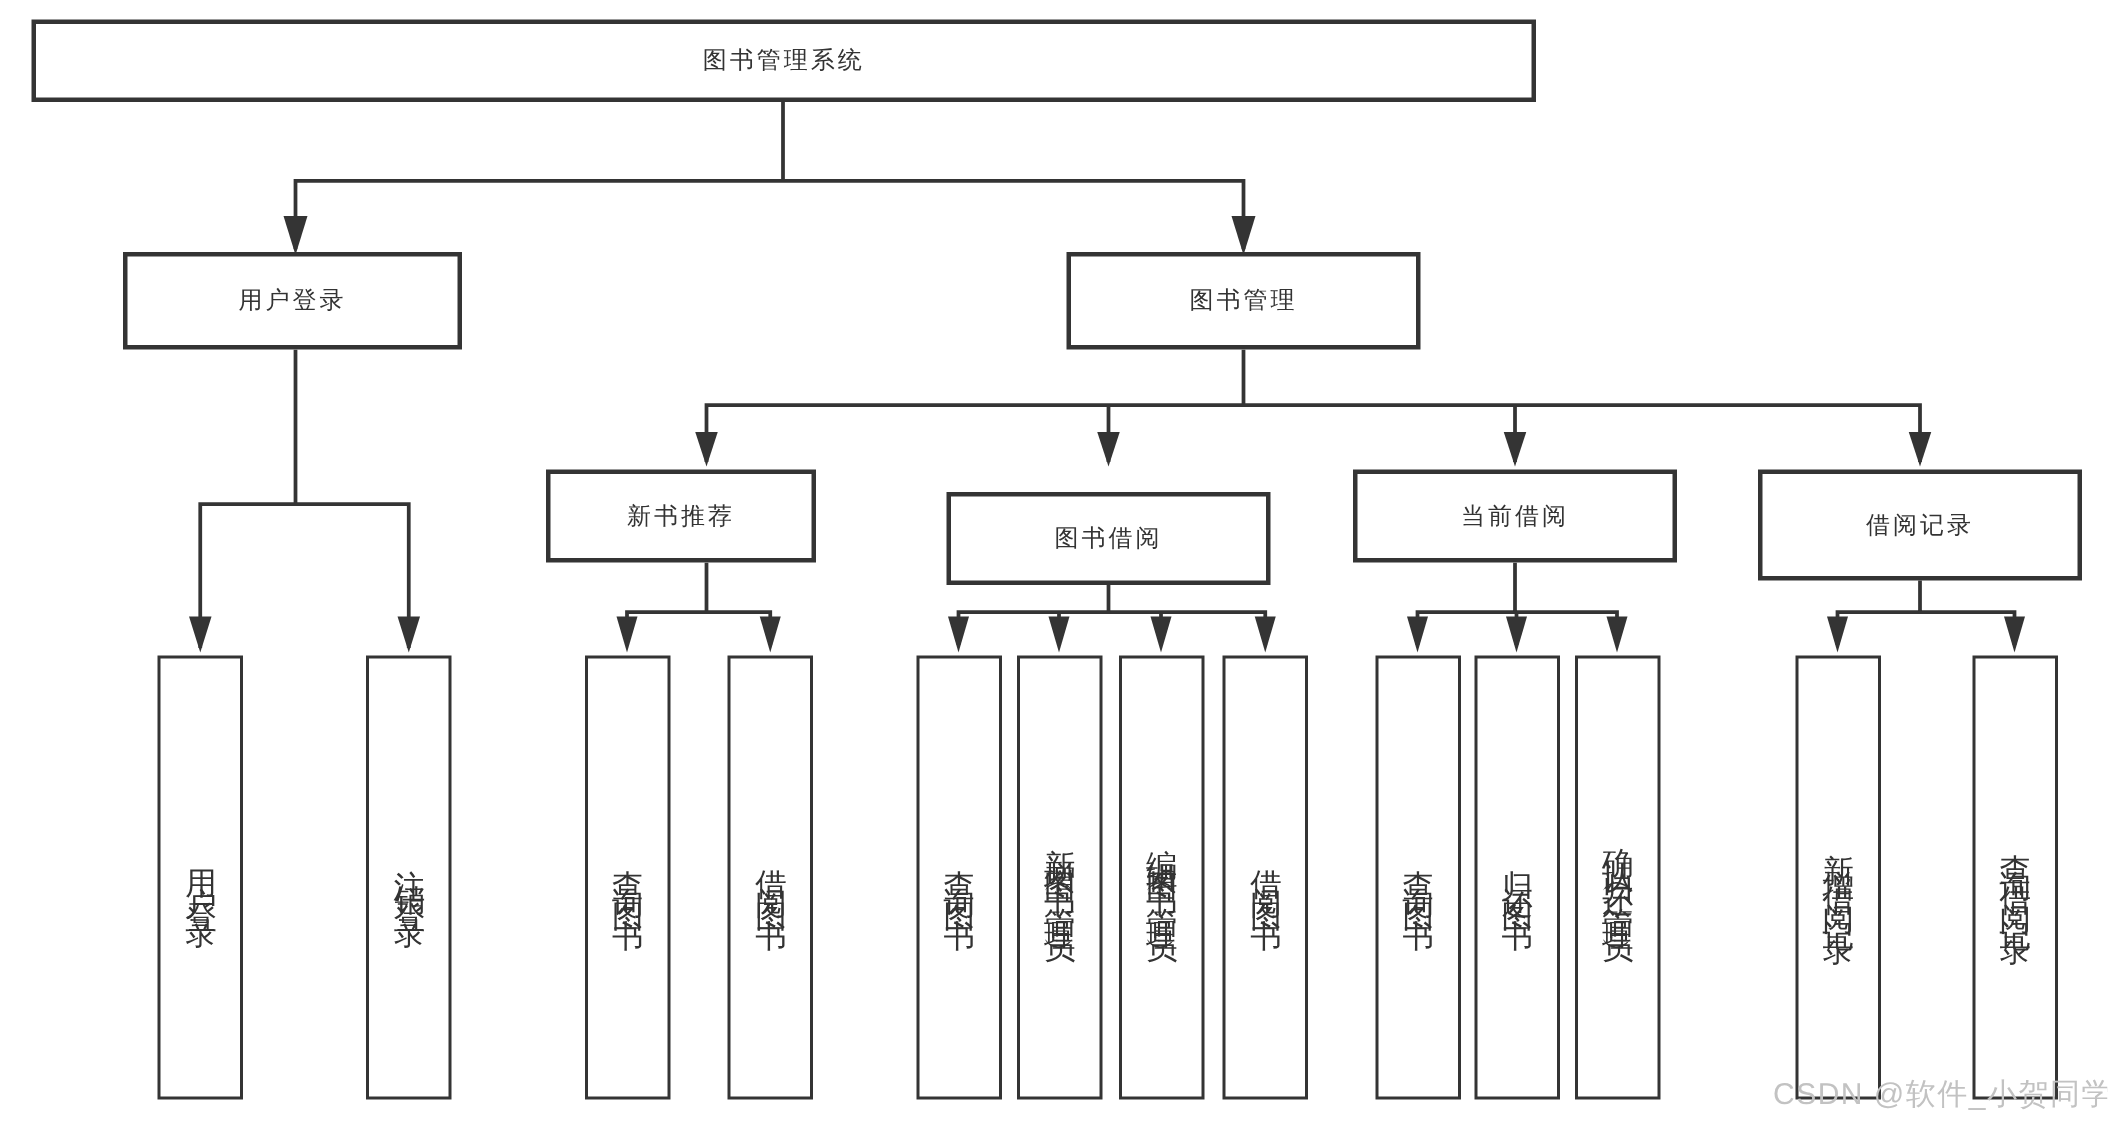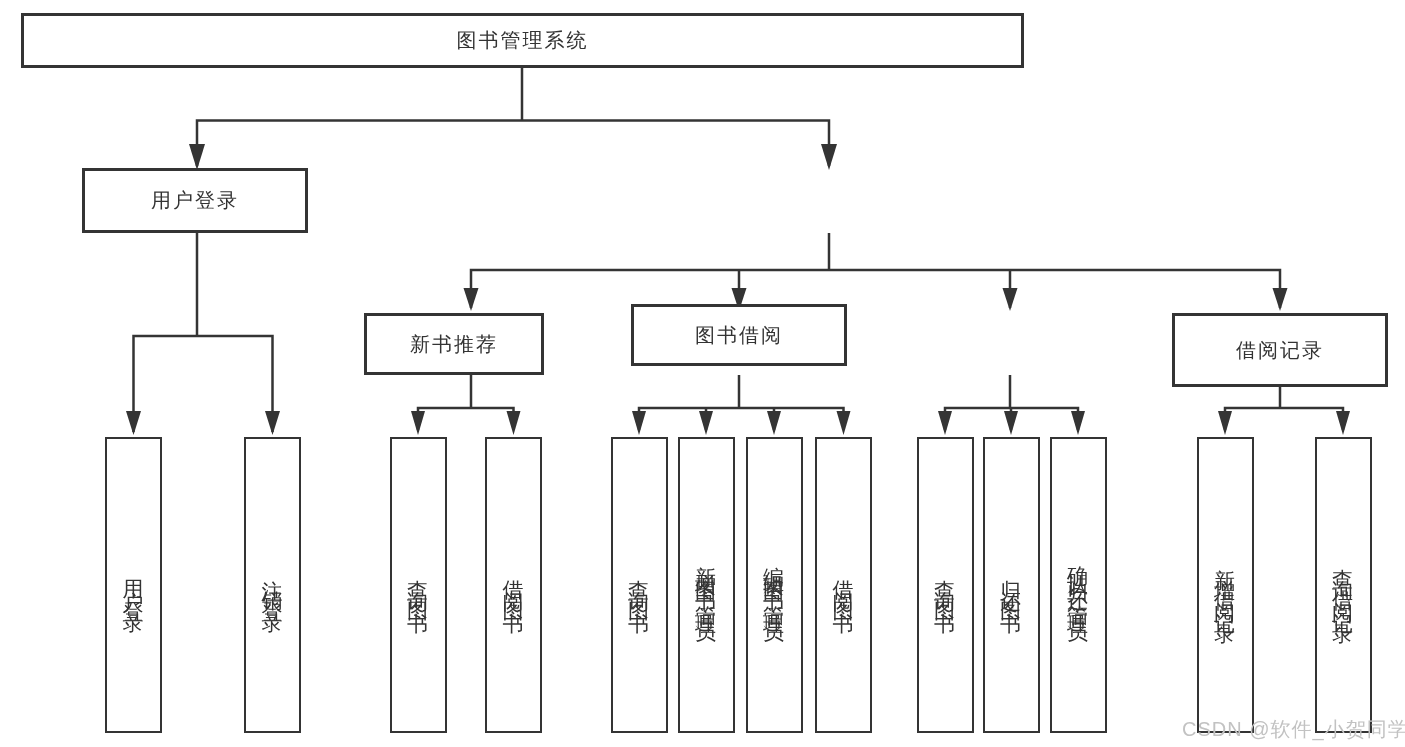--- a/index.html
+++ b/index.html
@@ -24,21 +24,21 @@
   }
   .node{
     position:absolute;
     background:#ffffff;
     display:flex;align-items:center;justify-content:center;
     text-align:center;
     color:var(--text);
   }
   .hbox{
     border:3px solid var(--line);
-    font-size:20px;
+    font-size:16px;
     letter-spacing:2px;
   }
   .leaf{
     border:2.5px solid var(--line);
     font-size:21px;
   }
   .leaf span{
     writing-mode:vertical-rl;
     text-orientation:mixed;
     letter-spacing:11px;
@@ -101,26 +101,32 @@
     </g>
   </svg>
 
   <div class="node hbox" style="left:21px;top:13px;width:1003px;height:55px">
     <span>图书管理系统</span>
   </div>
 
   <div class="node hbox" style="left:82px;top:168px;width:226px;height:65px">
     <span>用户登录</span>
   </div>
+  <div class="node hbox" style="left:711px;top:168px;width:236px;height:65px">
+    <span>图书管理</span>
+  </div>
 
   <div class="node hbox" style="left:364px;top:313px;width:180px;height:62px">
     <span>新书推荐</span>
   </div>
-  <div class="node hbox" style="left:631px;top:304px;width:216px;height:62px">
+  <div class="node hbox" style="left:631px;top:328px;width:216px;height:62px">
     <span>图书借阅</span>
+  </div>
+  <div class="node hbox" style="left:902px;top:313px;width:216px;height:62px">
+    <span>当前借阅</span>
   </div>
   <div class="node hbox" style="left:1172px;top:313px;width:216px;height:74px">
     <span>借阅记录</span>
   </div>
 
   <div class="node leaf" style="left:105px;top:437px;width:57px;height:296px">
     <span>用户登录</span>
   </div>
   <div class="node leaf" style="left:244px;top:437px;width:57px;height:296px">
     <span>注销登录</span>

